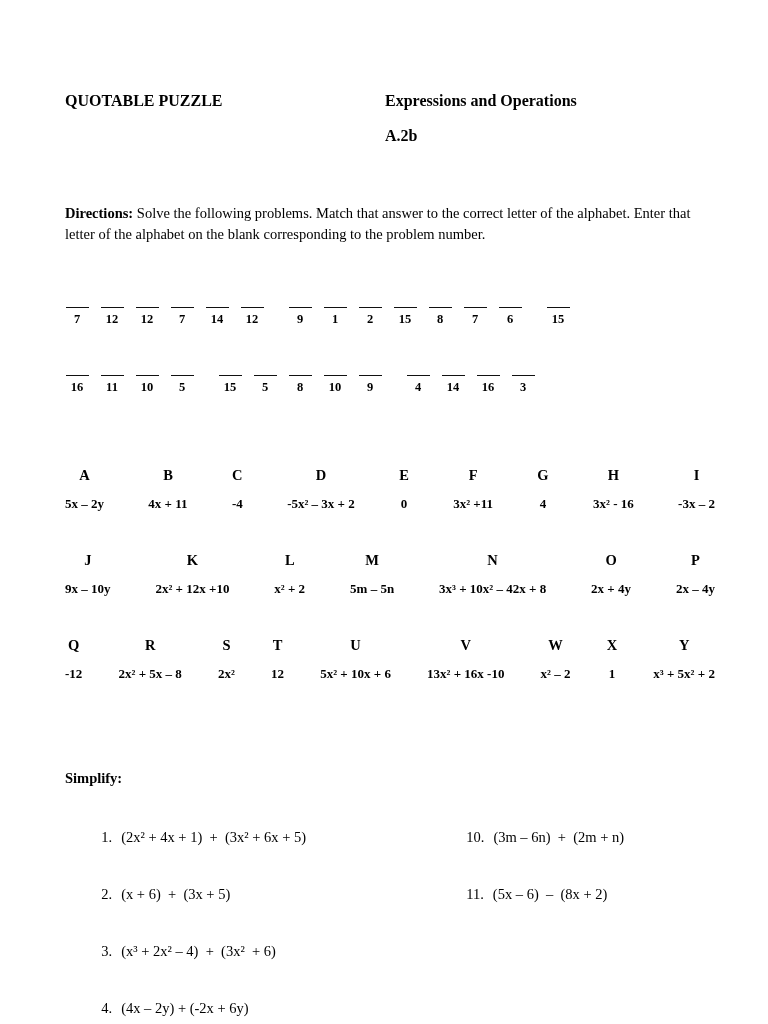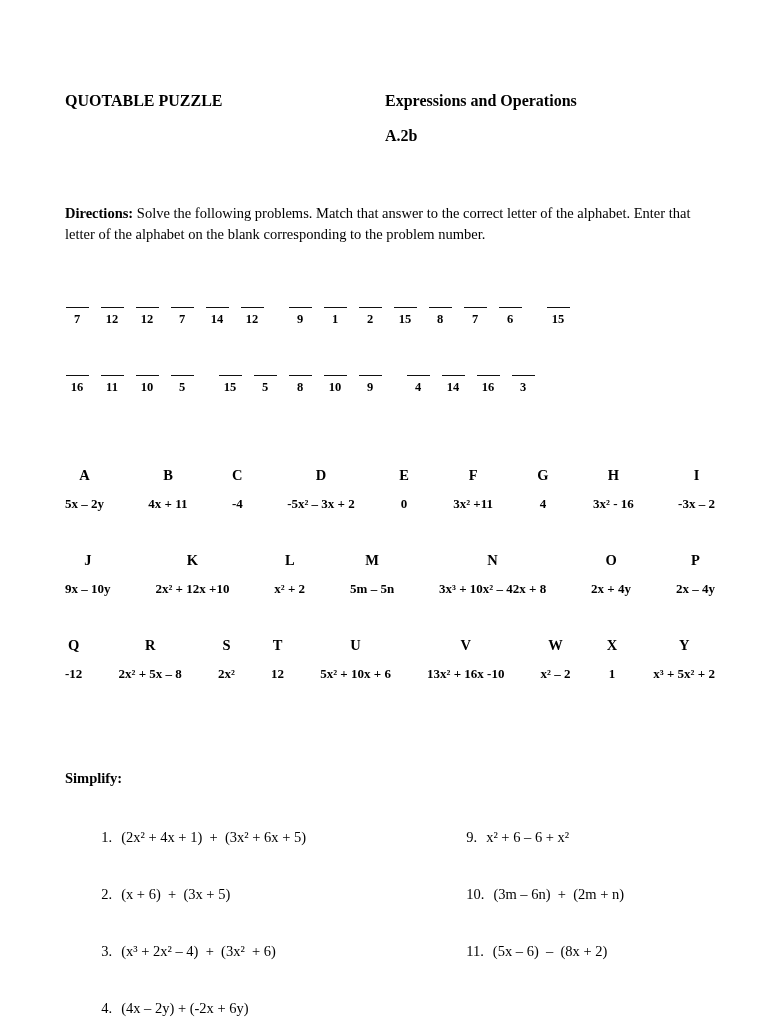--- a/index.html
+++ b/index.html
@@ -364,23 +364,20 @@
           <span class="prob-num">3.</span><span class="prob-expr">(x³ + 2x² – 4)  +  (3x²  + 6)</span>
         </div>
 
         <div class="prob">
           <span class="prob-num">4.</span><span class="prob-expr">(4x – 2y) + (-2x + 6y)</span>
         </div>
 
       </div>
     <div class="prob-col right">
 
-        <div class="prob">
-          <span class="prob-num">9.</span><span class="prob-expr">x² + 6 – 6 + x²</span>
-        </div>
 
         <div class="prob">
           <span class="prob-num">10.</span><span class="prob-expr">(3m – 6n)  +  (2m + n)</span>
         </div>
 
         <div class="prob">
           <span class="prob-num">11.</span><span class="prob-expr">(5x – 6)  –  (8x + 2)</span>
         </div>
 
 

